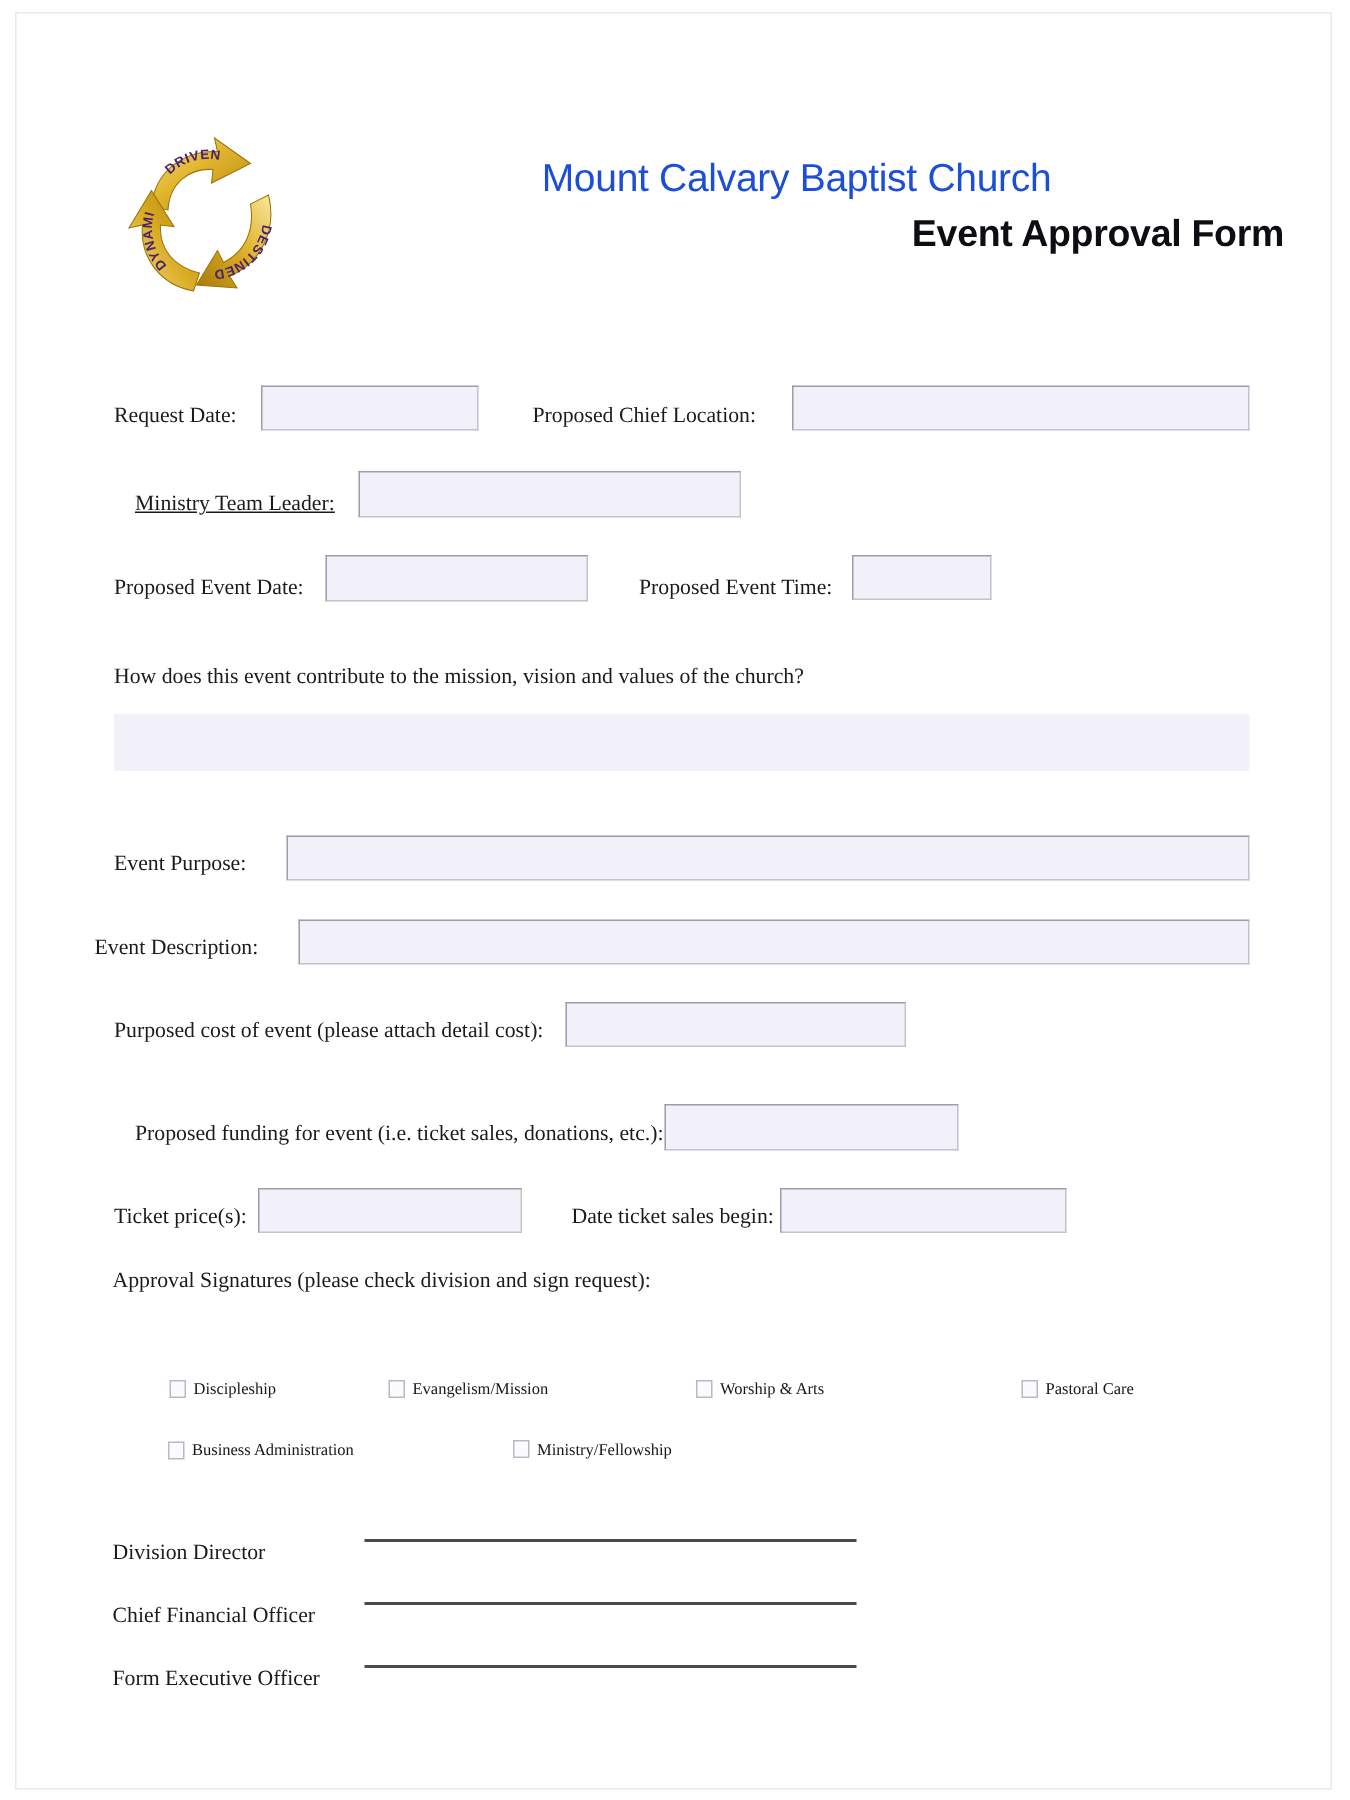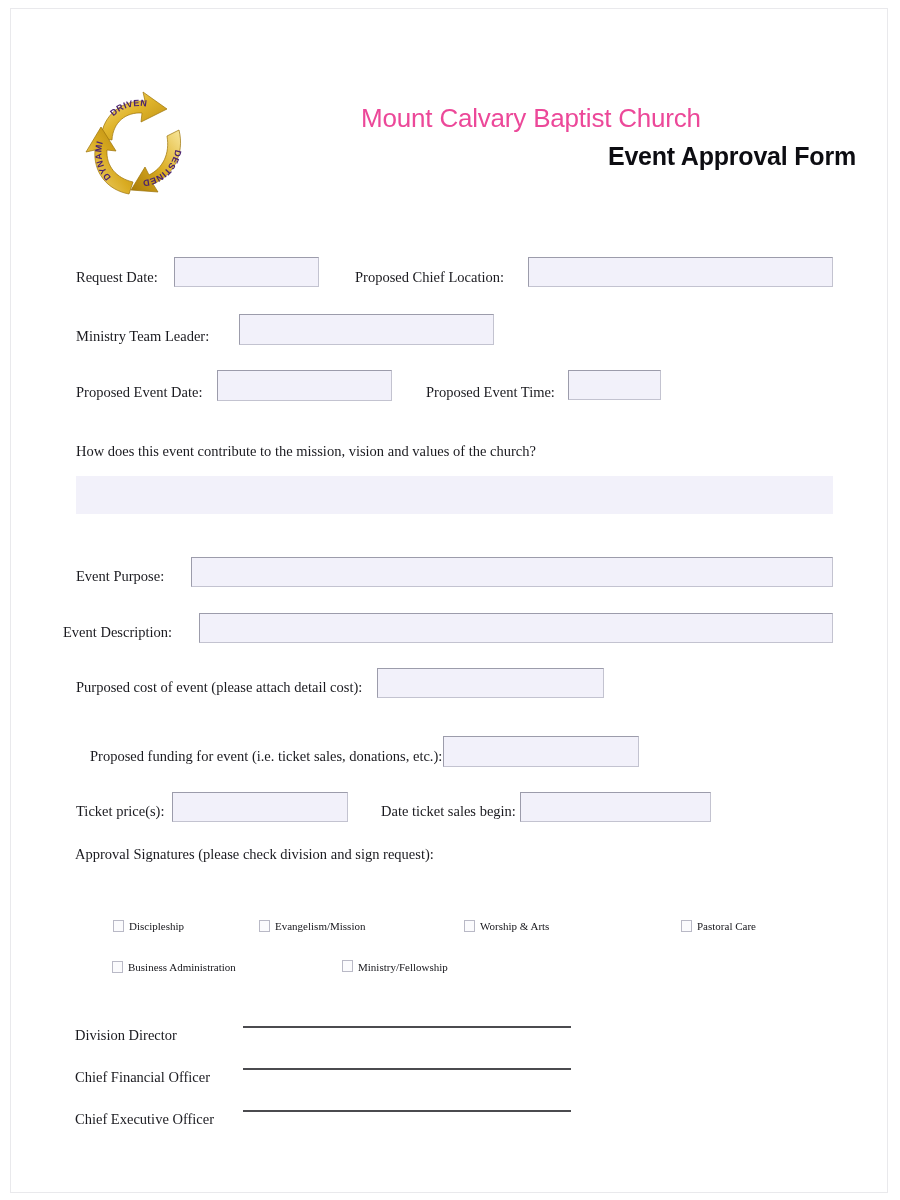--- a/index.html
+++ b/index.html
@@ -50,21 +50,21 @@
     position: absolute;
     left: 195px;
     top: 92px;
     width: 650px;
     text-align: center;
   }
   #title-line1 {
     font-family: "Liberation Sans", "DejaVu Sans", sans-serif;
     font-size: 26px;
     font-weight: 400;
-    color: #ec4899;
+    color: #1d4ed8;
     letter-spacing: -0.2px;
     line-height: 34px;
     white-space: nowrap;
   }
   #title-line2 {
     font-family: "Liberation Sans", "DejaVu Sans", sans-serif;
     font-size: 25px;
     font-weight: bold;
     color: #0d0d12;
     letter-spacing: -0.2px;
@@ -187,21 +187,21 @@
       <div id="title-line2">Event Approval Form</div>
     </div>
   </div>
 
   <div class="lbl" style="left:65px; top:259px;">Request Date:</div>
   <div class="fld" style="left:163px; top:248px; width:145px; height:30px;"></div>
 
   <div class="lbl" style="left:344px; top:259px;">Proposed Chief Location:</div>
   <div class="fld" style="left:517px; top:248px; width:305px; height:30px;"></div>
 
-  <div class="lbl" style="left:65px; top:318px;">Ministry Team Leader:</div>
+  <div class="lbl" style="left:79px; top:318px;text-decoration:underline;">Ministry Team Leader:</div>
   <div class="fld" style="left:228px; top:305px; width:255px; height:31px;"></div>
 
   <div class="lbl" style="left:65px; top:374px;">Proposed Event Date:</div>
   <div class="fld" style="left:206px; top:361px; width:175px; height:31px;"></div>
 
   <div class="lbl" style="left:415px; top:374px;">Proposed Event Time:</div>
   <div class="fld" style="left:557px; top:361px; width:93px; height:30px;"></div>
 
   <div class="lbl" style="left:65px; top:433px;">How does this event contribute to the mission, vision and values of the church?</div>
   <div class="fld-plain" style="left:65px; top:467px; width:757px; height:38px;"></div>
@@ -247,16 +247,16 @@
     <div class="cbox" style="left:331px; top:951px;"></div>
     <div class="cbox-label" style="left:347px; top:950px;">Ministry/Fellowship</div>
   </div>
 
   <div class="lbl" style="left:64px; top:1017px;">Division Director</div>
   <div class="sig-line" style="left:232px; top:1017px; width:328px;"></div>
 
   <div class="lbl" style="left:64px; top:1059px;">Chief Financial Officer</div>
   <div class="sig-line" style="left:232px; top:1059px; width:328px;"></div>
 
-  <div class="lbl" style="left:64px; top:1101px;">Chief Executive Officer</div>
+  <div class="lbl" style="left:64px; top:1101px;">Form Executive Officer</div>
   <div class="sig-line" style="left:232px; top:1101px; width:328px;"></div>
 
 </div>
 
 </body></html>

